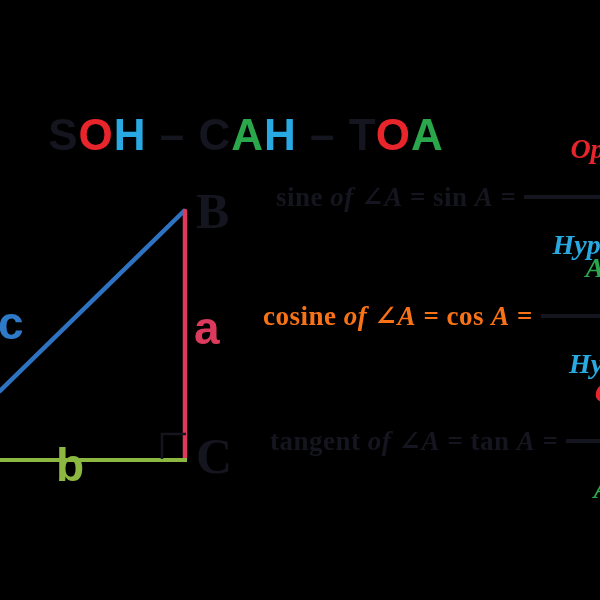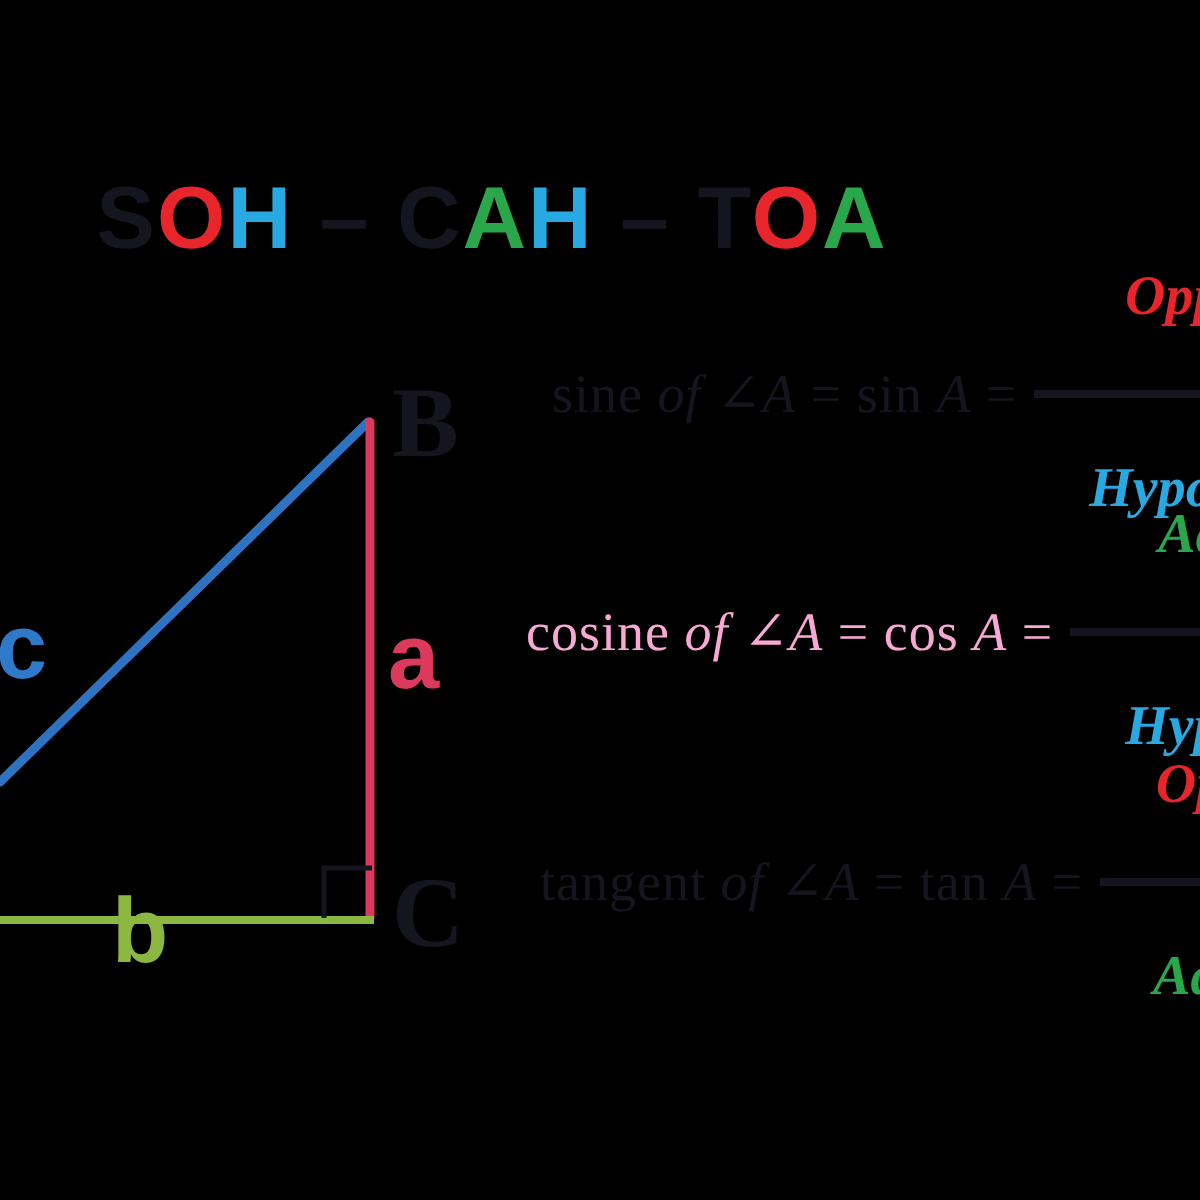--- a/index.html
+++ b/index.html
@@ -7,21 +7,21 @@
     width:600px;height:600px;
     background:#000000;
     position:relative;
     overflow:hidden;
     font-family:"Liberation Sans",sans-serif;
   }
   .abs{position:absolute;}
 
   
   #title{
-    left:0;top:88px;width:492px;
+    left:0;top:113px;width:492px;
     text-align:center;
     font-family:"Liberation Sans",sans-serif;
     font-weight:bold;
     font-size:44px;
     line-height:1;
     letter-spacing:1px;
     white-space:pre;
   }
 
   
@@ -43,21 +43,21 @@
 
   
   .eq-row{
     display:flex;
     align-items:center;
     height:90px;
     white-space:pre;
   }
   .eq-lhs{
     font-family:"Liberation Serif","DejaVu Serif",serif;
-    font-weight:normal;
+    font-weight:bold;
     font-size:27px;
     letter-spacing:0.5px;
   }
   .eq-lhs .it{font-style:italic;}
   .fraction{
     display:inline-block;
     text-align:center;
     margin-left:8px;
     font-family:"Liberation Serif","DejaVu Serif",serif;
     font-weight:bold;
@@ -91,21 +91,21 @@
 <div id="eq-sine" class="abs eq-row">
   <span class="eq-lhs" style="color: rgb(21, 21, 31);"><span>sine</span><span class="it"> of </span><span class="it">∠A</span><span> = sin </span><span class="it">A</span><span> =</span></span>
   <span class="fraction">
     <span class="frac-num" style="color: rgb(232, 37, 43);">Opposite</span>
     <div class="frac-bar" style="background: rgb(21, 21, 31);"></div>
     <span class="frac-den" style="color: rgb(41, 169, 225);">Hypotenuse</span>
   </span>
 </div>
 
 <div id="eq-cosine" class="abs eq-row">
-  <span class="eq-lhs" style="color: #f9a8d4;"><span>cosine</span><span class="it"> of </span><span class="it">∠A</span><span> = cos </span><span class="it">A</span><span> =</span></span>
+  <span class="eq-lhs" style="color: #f97316;"><span>cosine</span><span class="it"> of </span><span class="it">∠A</span><span> = cos </span><span class="it">A</span><span> =</span></span>
   <span class="fraction">
     <span class="frac-num" style="color: rgb(41, 167, 74);">Adjacent</span>
     <div class="frac-bar" style="background: rgb(21, 21, 31);"></div>
     <span class="frac-den" style="color: rgb(41, 169, 225);">Hypotenuse</span>
   </span>
 </div>
 
 <div id="eq-tangent" class="abs eq-row">
   <span class="eq-lhs" style="color: rgb(21, 21, 31); text-align: right;"><span>tangent</span><span class="it"> of </span><span class="it">∠A</span><span> = tan </span><span class="it">A</span><span> =</span></span>
   <span class="fraction">

